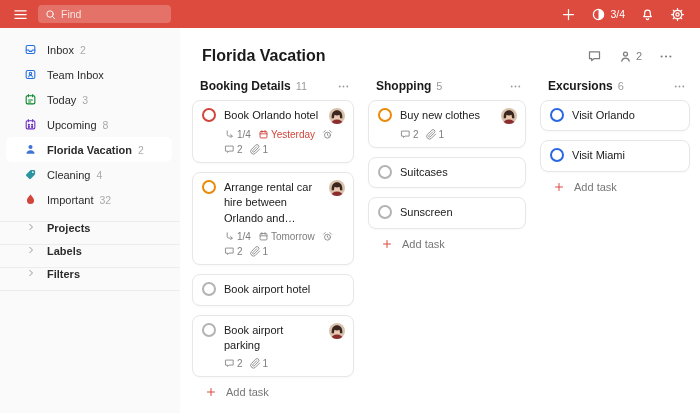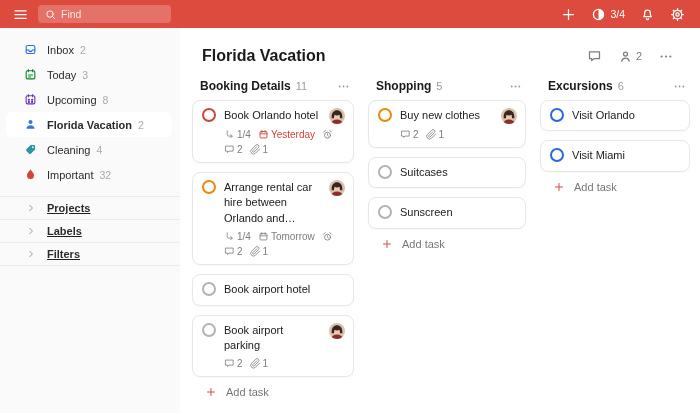--- a/index.html
+++ b/index.html
@@ -25,21 +25,21 @@
   
   .bodyrow { flex:1; display:flex; min-height:0; }
   .sidebar { width:180px; background:#fafafa; padding-top:9px; flex:0 0 180px; }
   .side-item { height:25px; display:flex; align-items:center; padding:0 10px 0 24px; font-size:11px; cursor:pointer; }
   .side-item .icon { width:13px; height:13px; margin-right:10px; flex:0 0 13px; }
   .side-label { color:#2b2b2b; }
   .side-count { color:#aaa; font-size:10.5px; margin-left:6px; }
   .side-item.selected { background:#fff; margin:0 8px 0 6px; padding-left:18px; border-radius:6px; }
   .side-item.selected .side-label { font-weight:700; }
   .sidebar-groups { margin-top:9px; border-bottom:1px solid #ececec; }
-  .group-row { height:23px; display:flex; align-items:center; padding-left:26px; border-top:1px solid #ececec; cursor:pointer;text-decoration:underline; }
+  .group-row { height:23px; display:flex; padding-left:26px; border-top:1px solid #ececec; cursor:pointer; }
   .group-row .icon { width:10px; height:10px; color:#888; margin-right:11px; }
   .group-label { font-size:11px; font-weight:700; color:#2b2b2b; }
 
   
   .content { flex:1; background:#fff; min-width:0; overflow:hidden; }
   .content-header { display:flex; align-items:center; padding:19px 26px 14px 22px; }
   .page-title { font-size:16px; font-weight:700; color:#1a1a1a; }
   .header-actions { margin-left:auto; display:flex; align-items:center; gap:16px; color:#7d7d7d; }
   .header-actions .icon { width:15px; height:15px; cursor:pointer; }
   .members { display:flex; align-items:center; gap:3px; cursor:pointer; }
@@ -128,20 +128,30 @@
             <span class="icon" style="color: rgb(36, 111, 224);">
               <svg viewBox="0 0 24 24" fill="none" stroke="currentColor" stroke-width="2" stroke-linecap="round" stroke-linejoin="round">
                 <rect x="4" y="4.5" width="16" height="15" rx="3"></rect>
                 <path d="M4 13h4.5l1.5 2.5h4L15.5 13H20"></path>
               </svg>
             </span>
             <span class="side-label">Inbox</span>
             <span class="side-count">2</span>
           </div>
           <div class="side-item">
+            <span class="icon" style="color: rgb(36, 111, 224);">
+              <svg viewBox="0 0 24 24" fill="none" stroke="currentColor" stroke-width="2" stroke-linecap="round" stroke-linejoin="round">
+                <rect x="4" y="4.5" width="16" height="15" rx="3"></rect>
+                <circle cx="12" cy="10" r="2.2"></circle>
+                <path d="M8.5 16.5c.5-2 1.8-3 3.5-3s3 1 3.5 3"></path>
+              </svg>
+            </span>
+            <span class="side-label">Team Inbox</span>
+          </div>
+          <div class="side-item">
             <span class="icon" style="color: rgb(5, 133, 39);">
               <svg viewBox="0 0 24 24" fill="none" stroke="currentColor" stroke-width="2" stroke-linecap="round" stroke-linejoin="round">
                 <rect x="4" y="5" width="16" height="15" rx="2.5"></rect>
                 <path d="M8 3v4M16 3v4M8.5 13h7M8.5 16.5h4"></path>
               </svg>
             </span>
             <span class="side-label">Today</span>
             <span class="side-count">3</span>
           </div>
           <div class="side-item">

